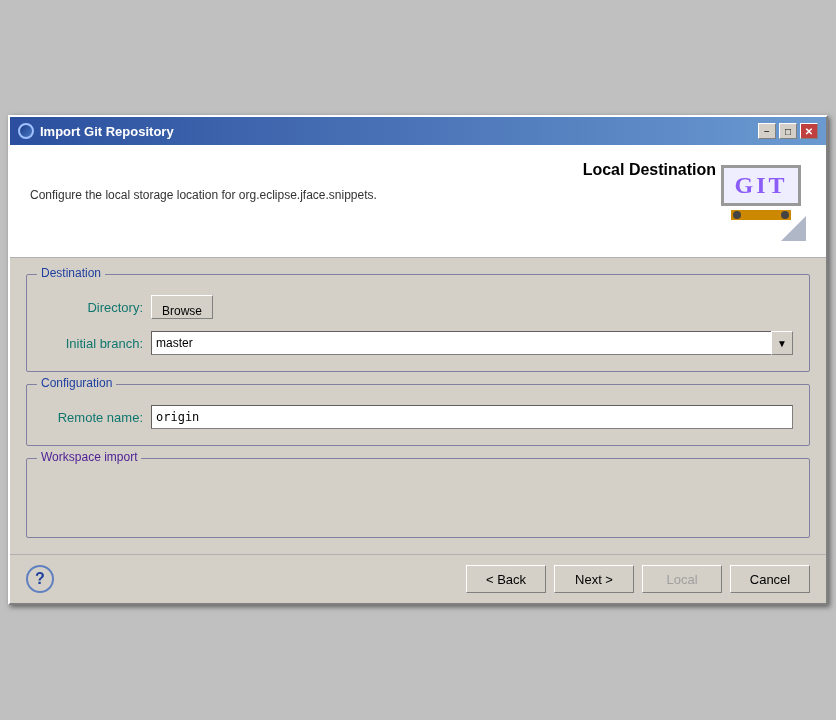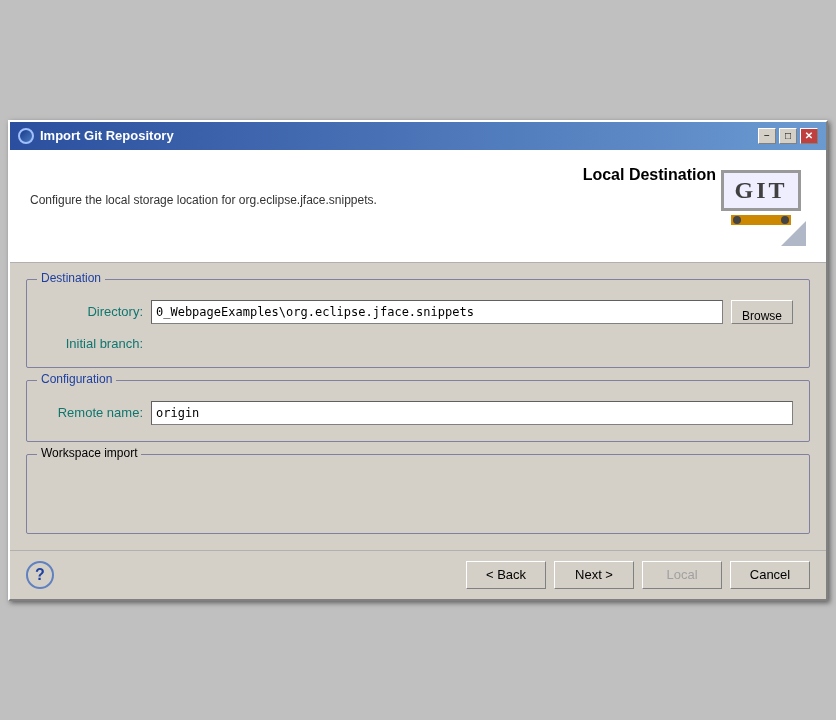--- a/index.html
+++ b/index.html
@@ -192,21 +192,21 @@
       padding: 8px 16px 30px 16px;
       position: relative;
       min-height: 80px;
     }
     .workspace-label {
       position: absolute;
       top: -9px;
       left: 10px;
       background: #d4d0c8;
       padding: 0 4px;
-      color: #000000;
+      color: #4c1d95;
       font-size: 12px;
     }
     .footer {
       background: #d4d0c8;
       border-top: 1px solid #b0b0b0;
       padding: 10px 16px;
       display: flex;
       align-items: center;
       gap: 8px;
     }
@@ -244,21 +244,21 @@
       position: relative;
       width: 90px;
       height: 80px;
       overflow: hidden;
     }
     .git-box {
       border: 3px solid #999;
       padding: 4px 10px;
       font-size: 24px;
       font-weight: bold;
-      color: #404040;
+      color: #8b5cf6;
       font-family: serif;
       letter-spacing: 3px;
       background: #eef;
       display: inline-block;
     }
     .git-cable {
       width: 60px;
       height: 10px;
       background: #cc8800;
       margin: 4px auto 0;
@@ -317,26 +317,29 @@
     </div>
   </div>
 
   <div class="content-area">
 
     <div class="group-box">
       <span class="group-label">Destination</span>
 
       <div class="form-row">
         <label class="form-label">Directory:</label>
-        <input class="form-input" type="text" value="0_WebpageExamples\org.eclipse.jface.snippets" style="">
         <button class="browse-btn">Browse</button>
       </div>
 
       <div class="form-row">
         <label class="form-label">Initial branch:</label>
+        <div class="dropdown-container">
+          <input class="dropdown-input" type="text" value="master" style="">
+          <div class="dropdown-arrow">▼</div>
+        </div>
       </div>
     </div>
 
     <div class="group-box">
       <span class="group-label">Configuration</span>
 
       <div class="form-row">
         <label class="form-label">Remote name:</label>
         <input class="form-input" type="text" value="origin" style="">
       </div>

